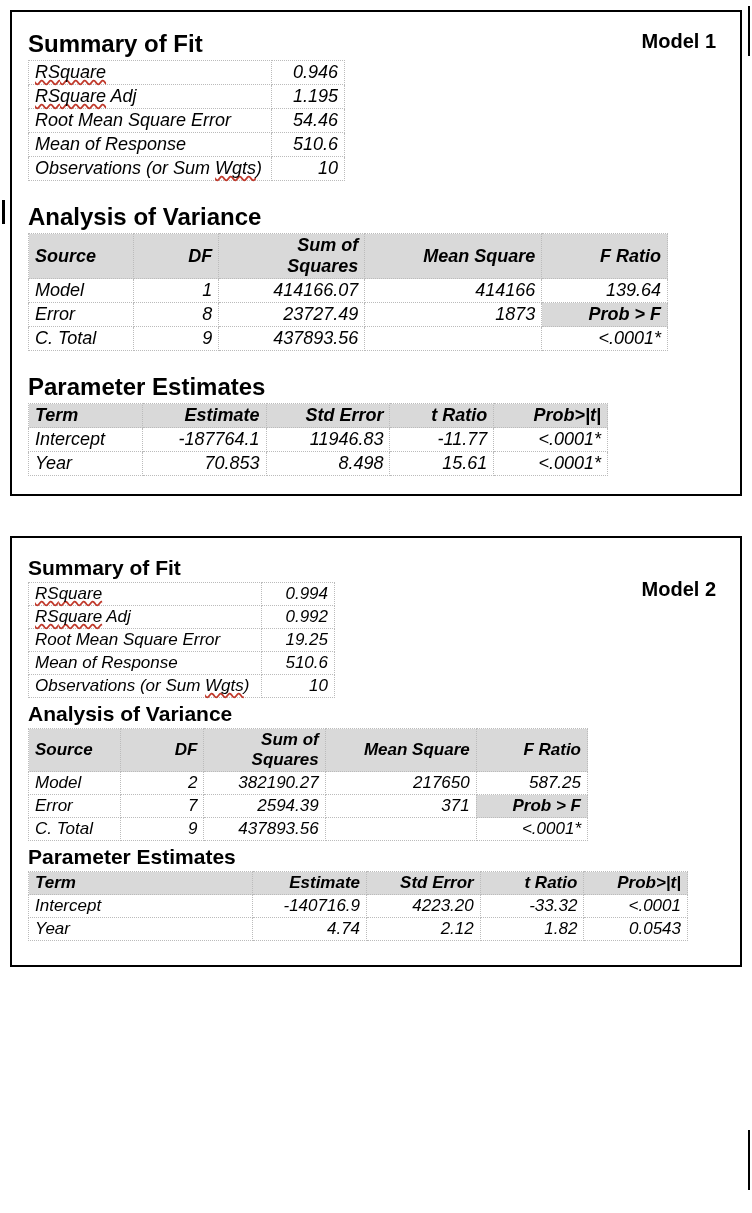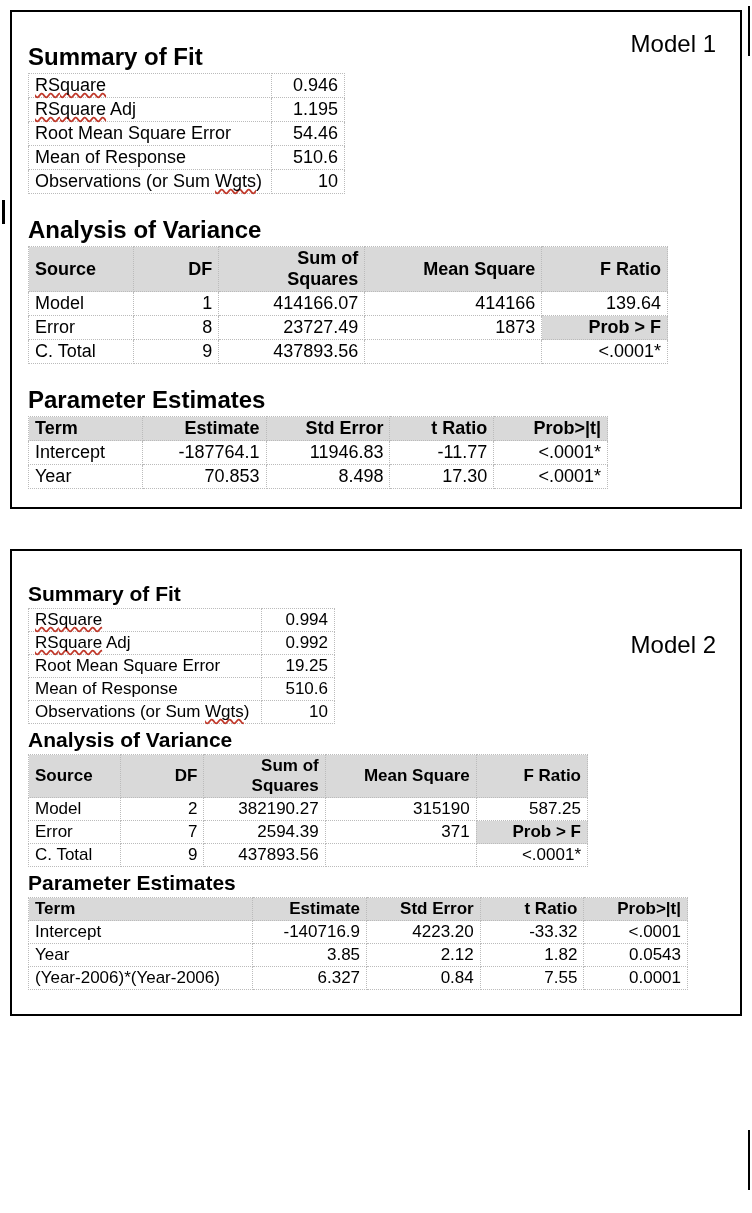--- a/index.html
+++ b/index.html
@@ -15,32 +15,33 @@
   .panel {
     border: 2px solid #000;
     margin: 0 0 40px 0;
     padding: 14px 16px 18px 16px;
     position: relative;
     box-sizing: border-box;
   }
   .section-title {
     font-weight: 700;
     font-size: 24px;
-    margin: 17px 0 2px 0;
+    margin: 4px 0 2px 0;
   }
   .model-label {
     position: absolute;
     right: 24px;
-    font-weight: 400;
-    font-size: 24px;
+    font-weight: 700;
+    font-size: 20px;
   }
   .model1-label { top: 18px; }
-  .model2-label { top: 40px; margin-top: 40px; }
+  .model2-label { top: 40px; }
   table {
     border-collapse: collapse;
+    font-style: italic;
   }
   td, th {
     border: 1px dotted #bbb;
     padding: 1px 6px 1px 6px;
     font-weight: 400;
     text-align: left;
     white-space: nowrap;
   }
   .num {
     text-align: right;
@@ -146,21 +147,21 @@
       <td>Intercept</td>
       <td class="num">-187764.1</td>
       <td class="num">11946.83</td>
       <td class="num">-11.77</td>
       <td class="num">&lt;.0001*</td>
     </tr>
     <tr>
       <td>Year</td>
       <td class="num">70.853</td>
       <td class="num">8.498</td>
-      <td class="num">17.30</td>
+      <td class="num">15.61</td>
       <td class="num">&lt;.0001*</td>
     </tr>
   </tbody>
     </table>
 </div>
 
 <div class="panel" style="padding-bottom:24px;">
 
   <div class="model-label model2-label">Model 2</div>
 
@@ -197,21 +198,21 @@
       <th class="hdr" style="width:80px">Source</th>
       <th class="hdr num" style="width:60px">DF</th>
       <th class="hdr num" style="width:110px"><span>Sum of</span><br><span>Squares</span></th>
       <th class="hdr num" style="width:140px">Mean Square</th>
       <th class="hdr num" style="width:100px">F Ratio</th>
     </tr>
     <tr>
       <td>Model</td>
       <td class="num">2</td>
       <td class="num">382190.27</td>
-      <td class="num">315190</td>
+      <td class="num">217650</td>
       <td class="num">587.25</td>
     </tr>
     <tr>
       <td>Error</td>
       <td class="num">7</td>
       <td class="num">2594.39</td>
       <td class="num">371</td>
       <td class="hdr num" style="font-weight:700;">Prob &gt; F</td>
     </tr>
     <tr>
@@ -236,31 +237,24 @@
     </tr>
     <tr>
       <td>Intercept</td>
       <td class="num">-140716.9</td>
       <td class="num">4223.20</td>
       <td class="num">-33.32</td>
       <td class="num">&lt;.0001</td>
     </tr>
     <tr>
       <td>Year</td>
-      <td class="num">3.85</td>
+      <td class="num">4.74</td>
       <td class="num">2.12</td>
       <td class="num">1.82</td>
       <td class="num">0.0543</td>
     </tr>
-    <tr>
-      <td>(Year-2006)*(Year-2006)</td>
-      <td class="num">6.327</td>
-      <td class="num">0.84</td>
-      <td class="num">7.55</td>
-      <td class="num">0.0001</td>
-    </tr>
   </tbody>
     </table>
 </div>
 
 <div class="cursor-line" style="height:50px; right:2px; top:6px;"></div>
 <div class="cursor-line" style="height:60px; right:2px; top:1130px;"></div>
 <div class="cursor-line" style="height:24px; left:2px; top:200px; width:3px;"></div>
 
 </body></html>

